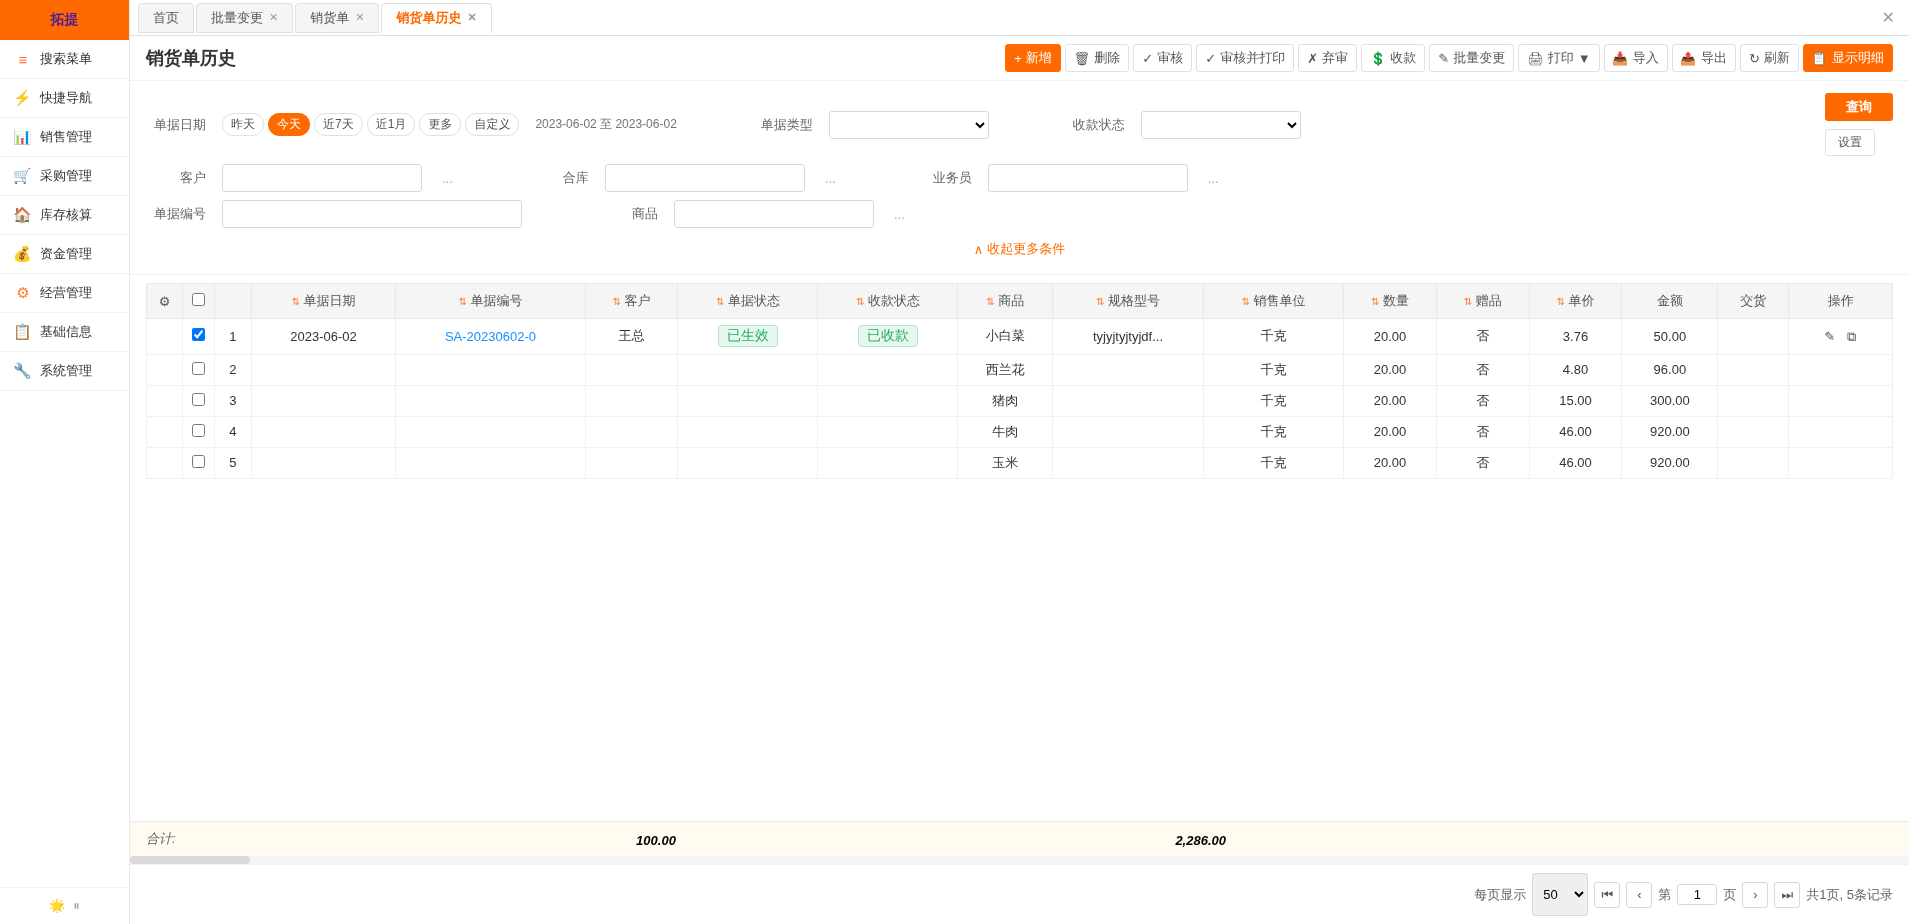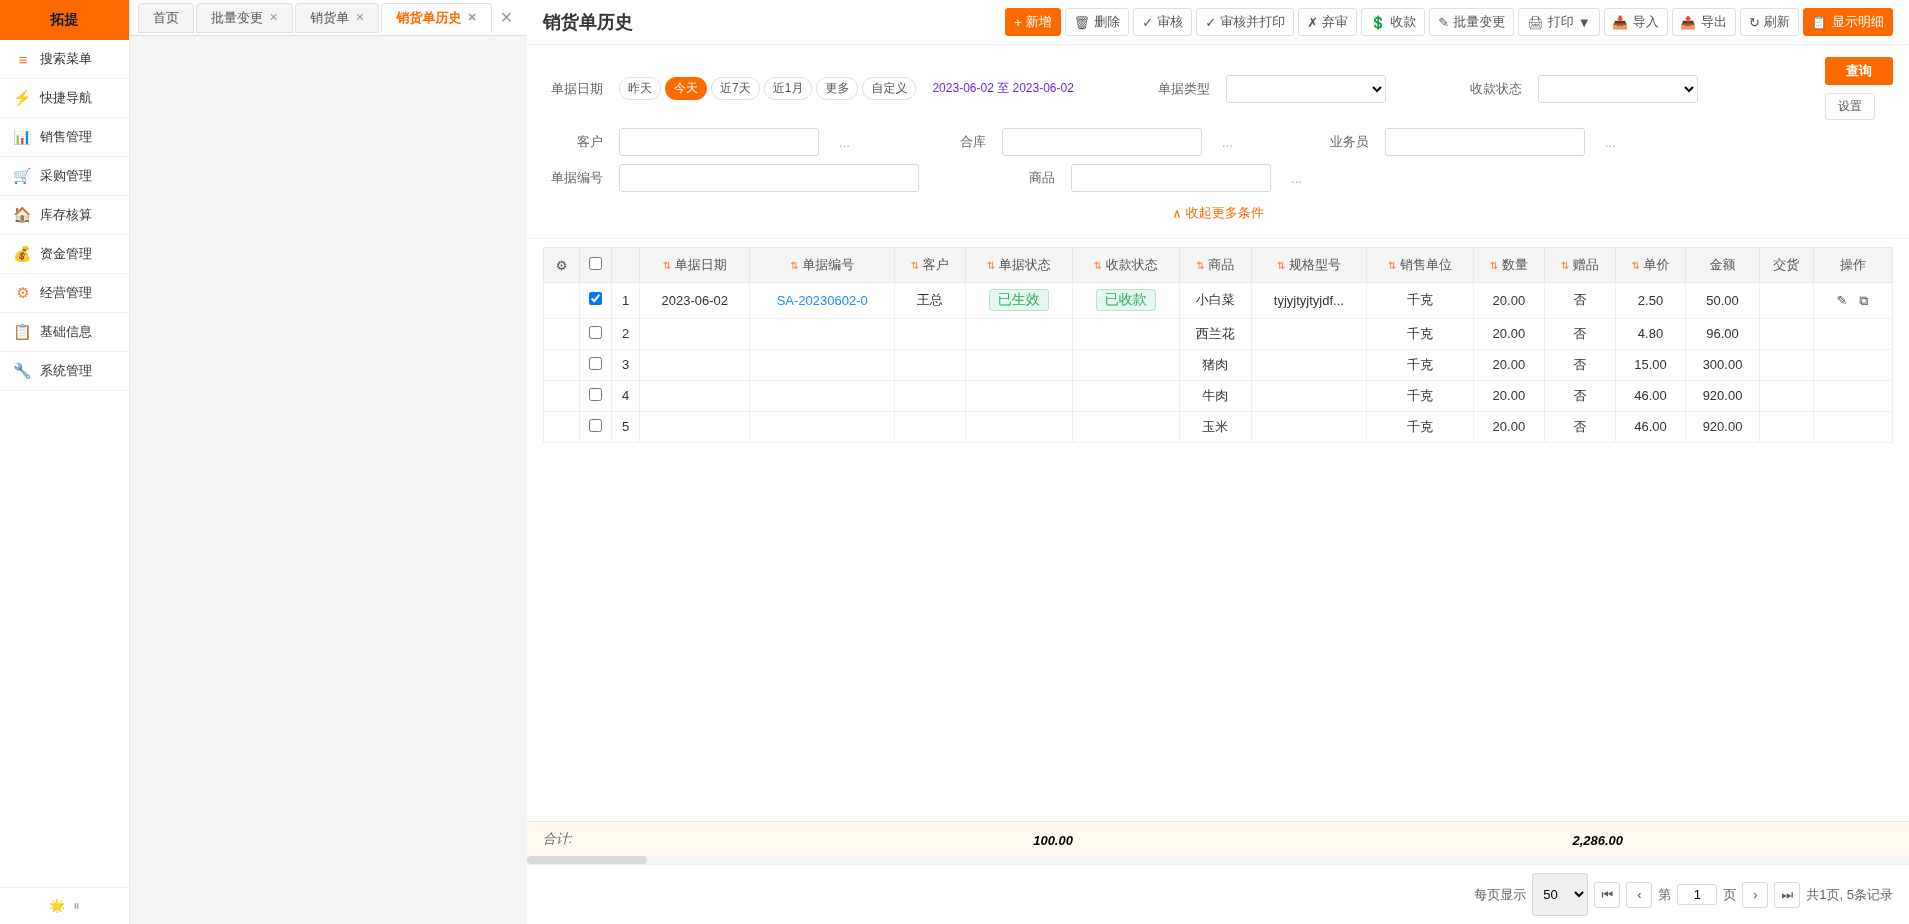--- a/index.html
+++ b/index.html
@@ -1,26 +1,26 @@
 <!DOCTYPE html>
 <html><head>
   <meta charset="utf-8">
   <style>
     * { box-sizing: border-box; margin: 0; padding: 0; font-family: 'Microsoft YaHei', Arial, sans-serif; font-size: 13px; }
     body { display: flex; height: 924px; overflow: hidden; background: #f5f5f5; }
 
     
     .sidebar { width: 130px; background: #fff; border-right: 1px solid #e8e8e8; display: flex; flex-direction: column; flex-shrink: 0; }
-    .sidebar-header { height: 40px; background: #ff6a00; display: flex; align-items: center; justify-content: center; color: #0f172a; font-size: 14px; font-weight: bold; }
+    .sidebar-header { height: 40px; background: #ff6a00; display: flex; align-items: center; justify-content: center; color: #4c1d95; font-size: 14px; font-weight: bold; }
     .sidebar-item { display: flex; align-items: center; padding: 10px 14px; cursor: pointer; color: #333; gap: 8px; border-bottom: 1px solid #f0f0f0; }
     .sidebar-item .icon { width: 18px; height: 18px; display: inline-flex; align-items: center; justify-content: center; color: #ff7a2f; font-size: 15px; }
     .sidebar-footer { margin-top: auto; padding: 10px; display: flex; gap: 8px; justify-content: center; border-top: 1px solid #f0f0f0; }
 
     
-    .main { flex: 1; display: flex; flex-direction: row; overflow: hidden; }
+    .main { flex: 1; display: flex; flex-direction: column; overflow: hidden; }
 
     
     .tab-bar { display: flex; align-items: center; background: #fff; border-bottom: 1px solid #e0e0e0; height: 36px; padding: 0 8px; gap: 2px; }
     .tab { display: flex; align-items: center; padding: 0 14px; height: 30px; border: 1px solid #e0e0e0; border-radius: 4px 4px 0 0; cursor: pointer; color: #555; gap: 6px; background: #f5f5f5; font-size: 13px; }
     .tab.active { background: #fff; border-bottom-color: #fff; color: #ff6a00; font-weight: bold; }
     .tab .close-icon { font-size: 11px; color: #999; }
     .tab-close-btn { margin-left: auto; background: none; border: none; cursor: pointer; font-size: 16px; color: #999; padding: 0 6px; }
 
     
     .content { flex: 1; background: #fff; overflow-y: auto; display: flex; flex-direction: column; }
@@ -33,21 +33,21 @@
     .toolbar-btn.primary { background: #ff6a00; color: #fff; border-color: #ff6a00; }
 
     
     .filter-area { padding: 12px 16px; border-bottom: 1px solid #f0f0f0; display: flex; flex-direction: column; gap: 8px; }
     .filter-row { display: flex; align-items: center; gap: 16px; }
     .filter-label { color: #666; min-width: 60px; text-align: right; }
     .filter-input { border: 1px solid #d9d9d9; border-radius: 3px; padding: 3px 8px; min-width: 120px; height: 28px; outline: none; }
     .date-btns { display: flex; gap: 4px; align-items: center; }
     .date-btn { padding: 2px 8px; border: 1px solid #e0e0e0; border-radius: 11px; cursor: pointer; background: #fff; color: #555; font-size: 12px; }
     .date-btn.active { background: #ff6a00; color: #fff; border-color: #ff6a00; text-align: right; }
-    .date-range { color: #6d28d9; font-size: 12px; }
+    .date-range { color: #737373; font-size: 12px; }
     .filter-select { border: 1px solid #d9d9d9; border-radius: 3px; padding: 3px 8px; height: 28px; min-width: 160px; background: #fff; }
     .filter-dots { color: #aaa; cursor: pointer; margin-left: 4px; }
     .collapse-btn { display: flex; align-items: center; gap: 4px; color: #ff6a00; cursor: pointer; font-size: 12px; padding: 4px 8px; }
     .query-btn { background: #ff6a00; color: #fff; border: none; border-radius: 3px; padding: 5px 21px; cursor: pointer; font-size: 13px; font-weight: bold; }
     .set-btn { background: #fff; color: #555; border: 1px solid #e0e0e0; border-radius: 3px; padding: 4px 12px; cursor: pointer; font-size: 12px; margin-top: 4px; }
 
     
     .table-area { flex: 1; overflow: auto; padding: 8px 16px; }
     table { width: 100%; border-collapse: collapse; font-size: 13px; }
     thead tr { background: #f5f5f5; }
@@ -297,21 +297,21 @@
       <td>2023-06-02</td>
       <td style="color:#1890ff;cursor:pointer;">SA-20230602-0</td>
       <td>王总</td>
       <td><span class="status-badge status-active">已生效</span></td>
       <td><span class="status-badge status-paid">已收款</span></td>
       <td>小白菜</td>
       <td>tyjyjtyjtyjdf...</td>
       <td>千克</td>
       <td>20.00</td>
       <td>否</td>
-      <td>2.50</td>
+      <td>3.76</td>
       <td>50.00</td>
       <td></td>
       <td><span class="action-btn">✎</span><span class="action-btn">⧉</span></td>
     </tr>
             <tr>
       <td></td>
       <td><input type="checkbox" style=""></td>
       <td>2</td>
       <td></td>
       <td style="color:#1890ff;cursor:pointer;"></td>

